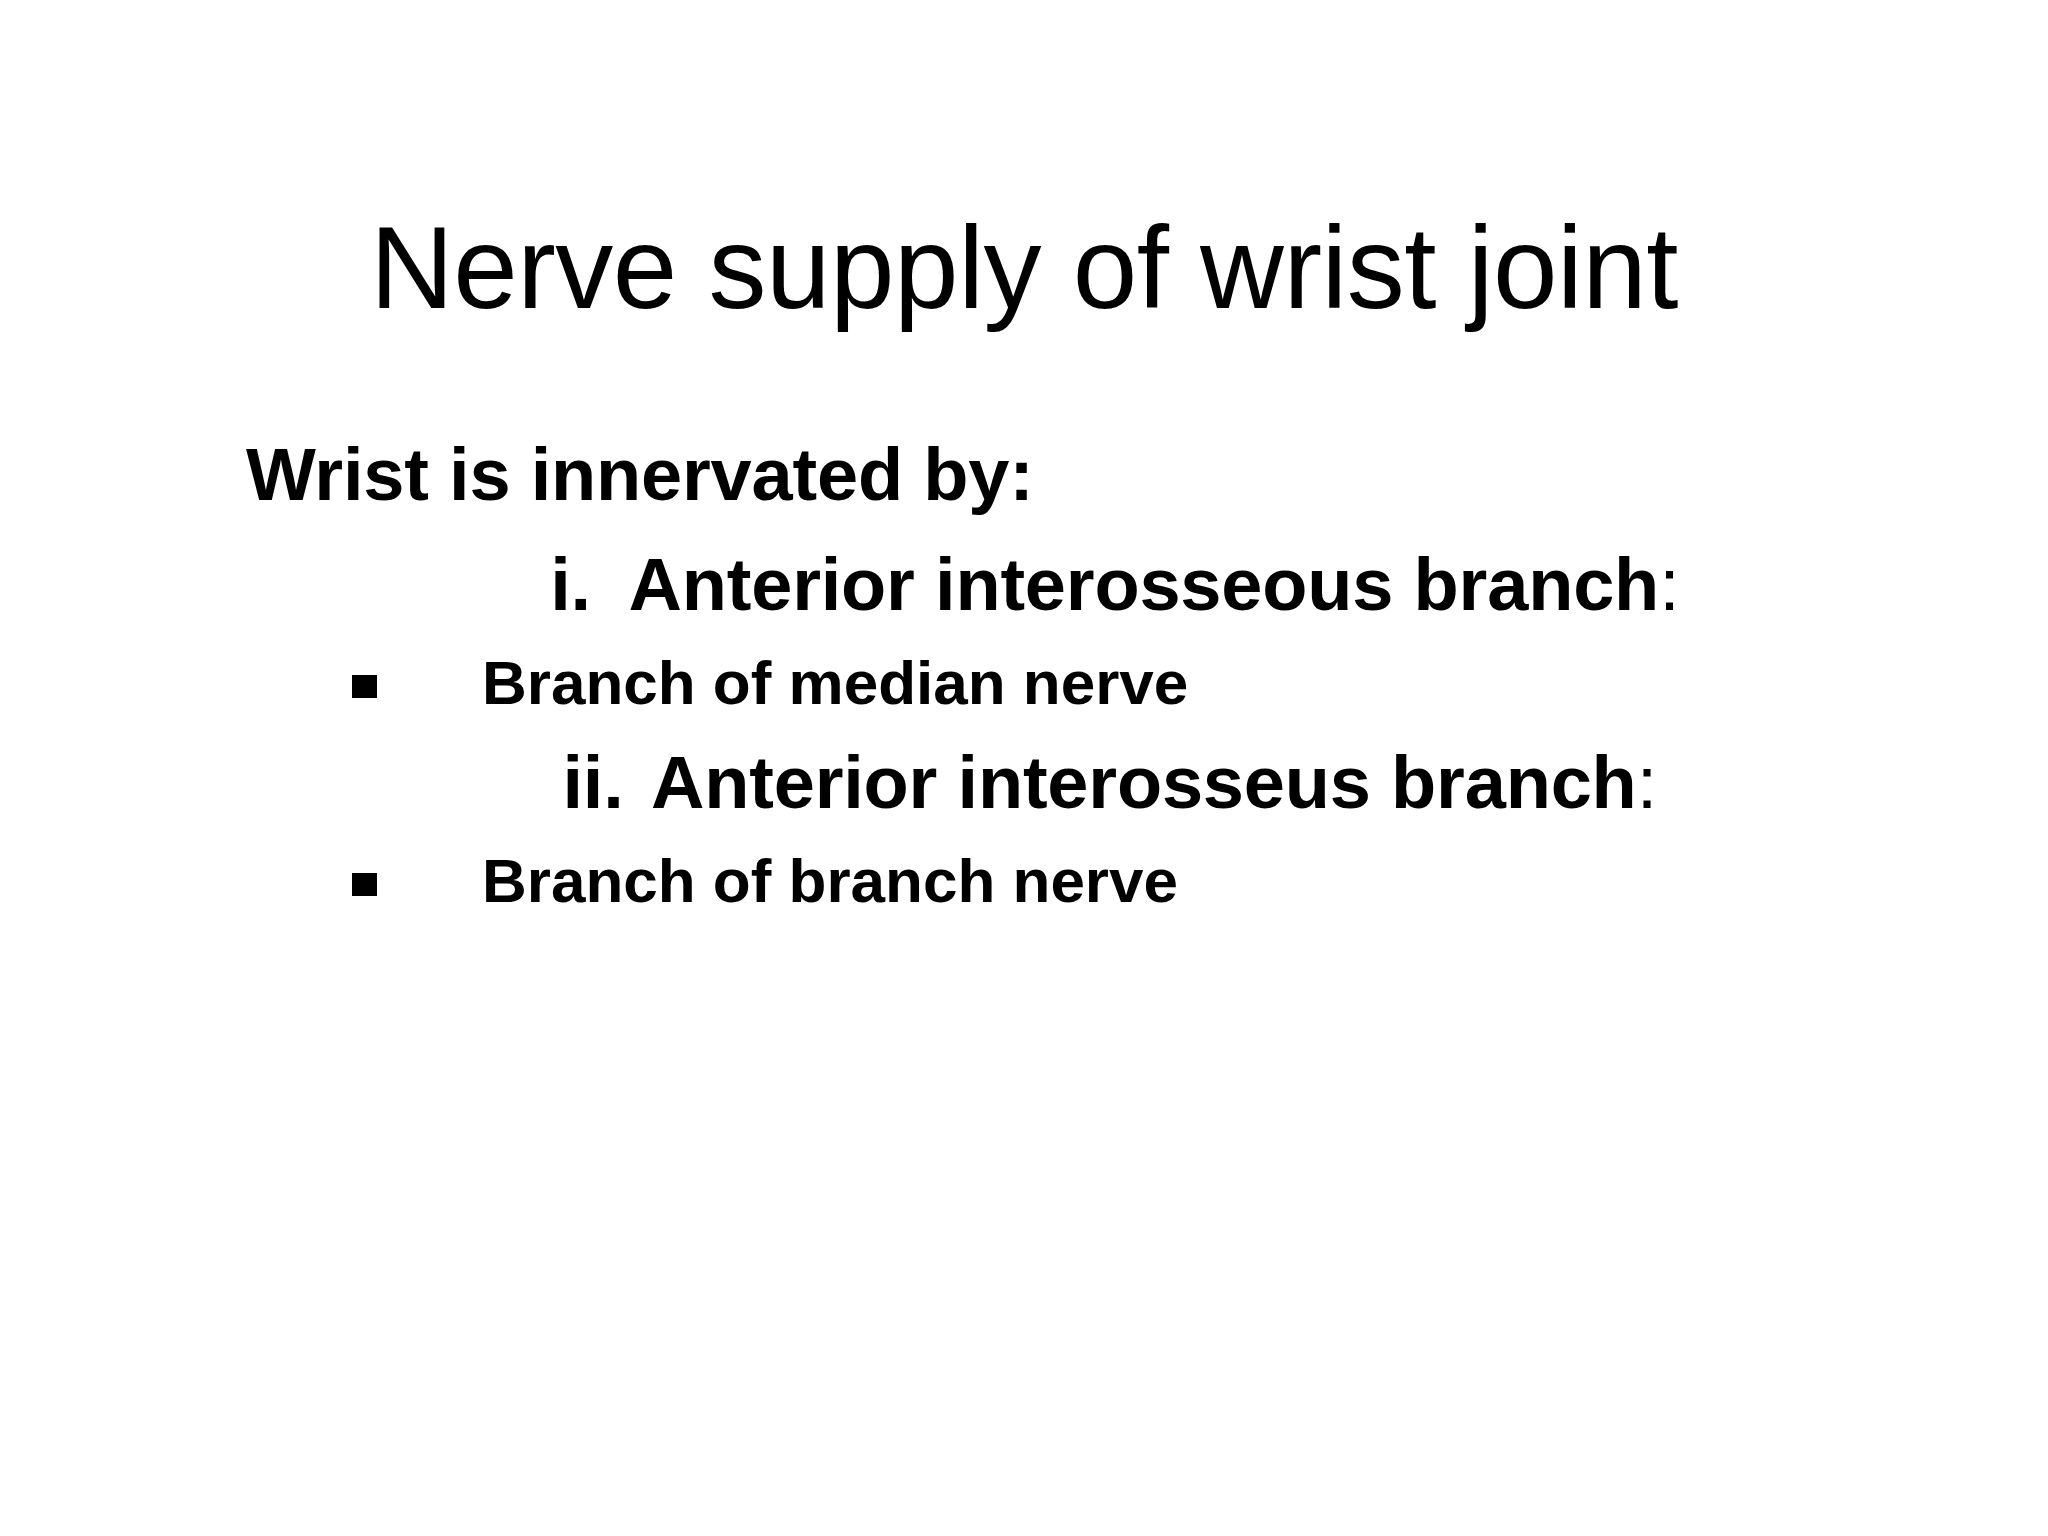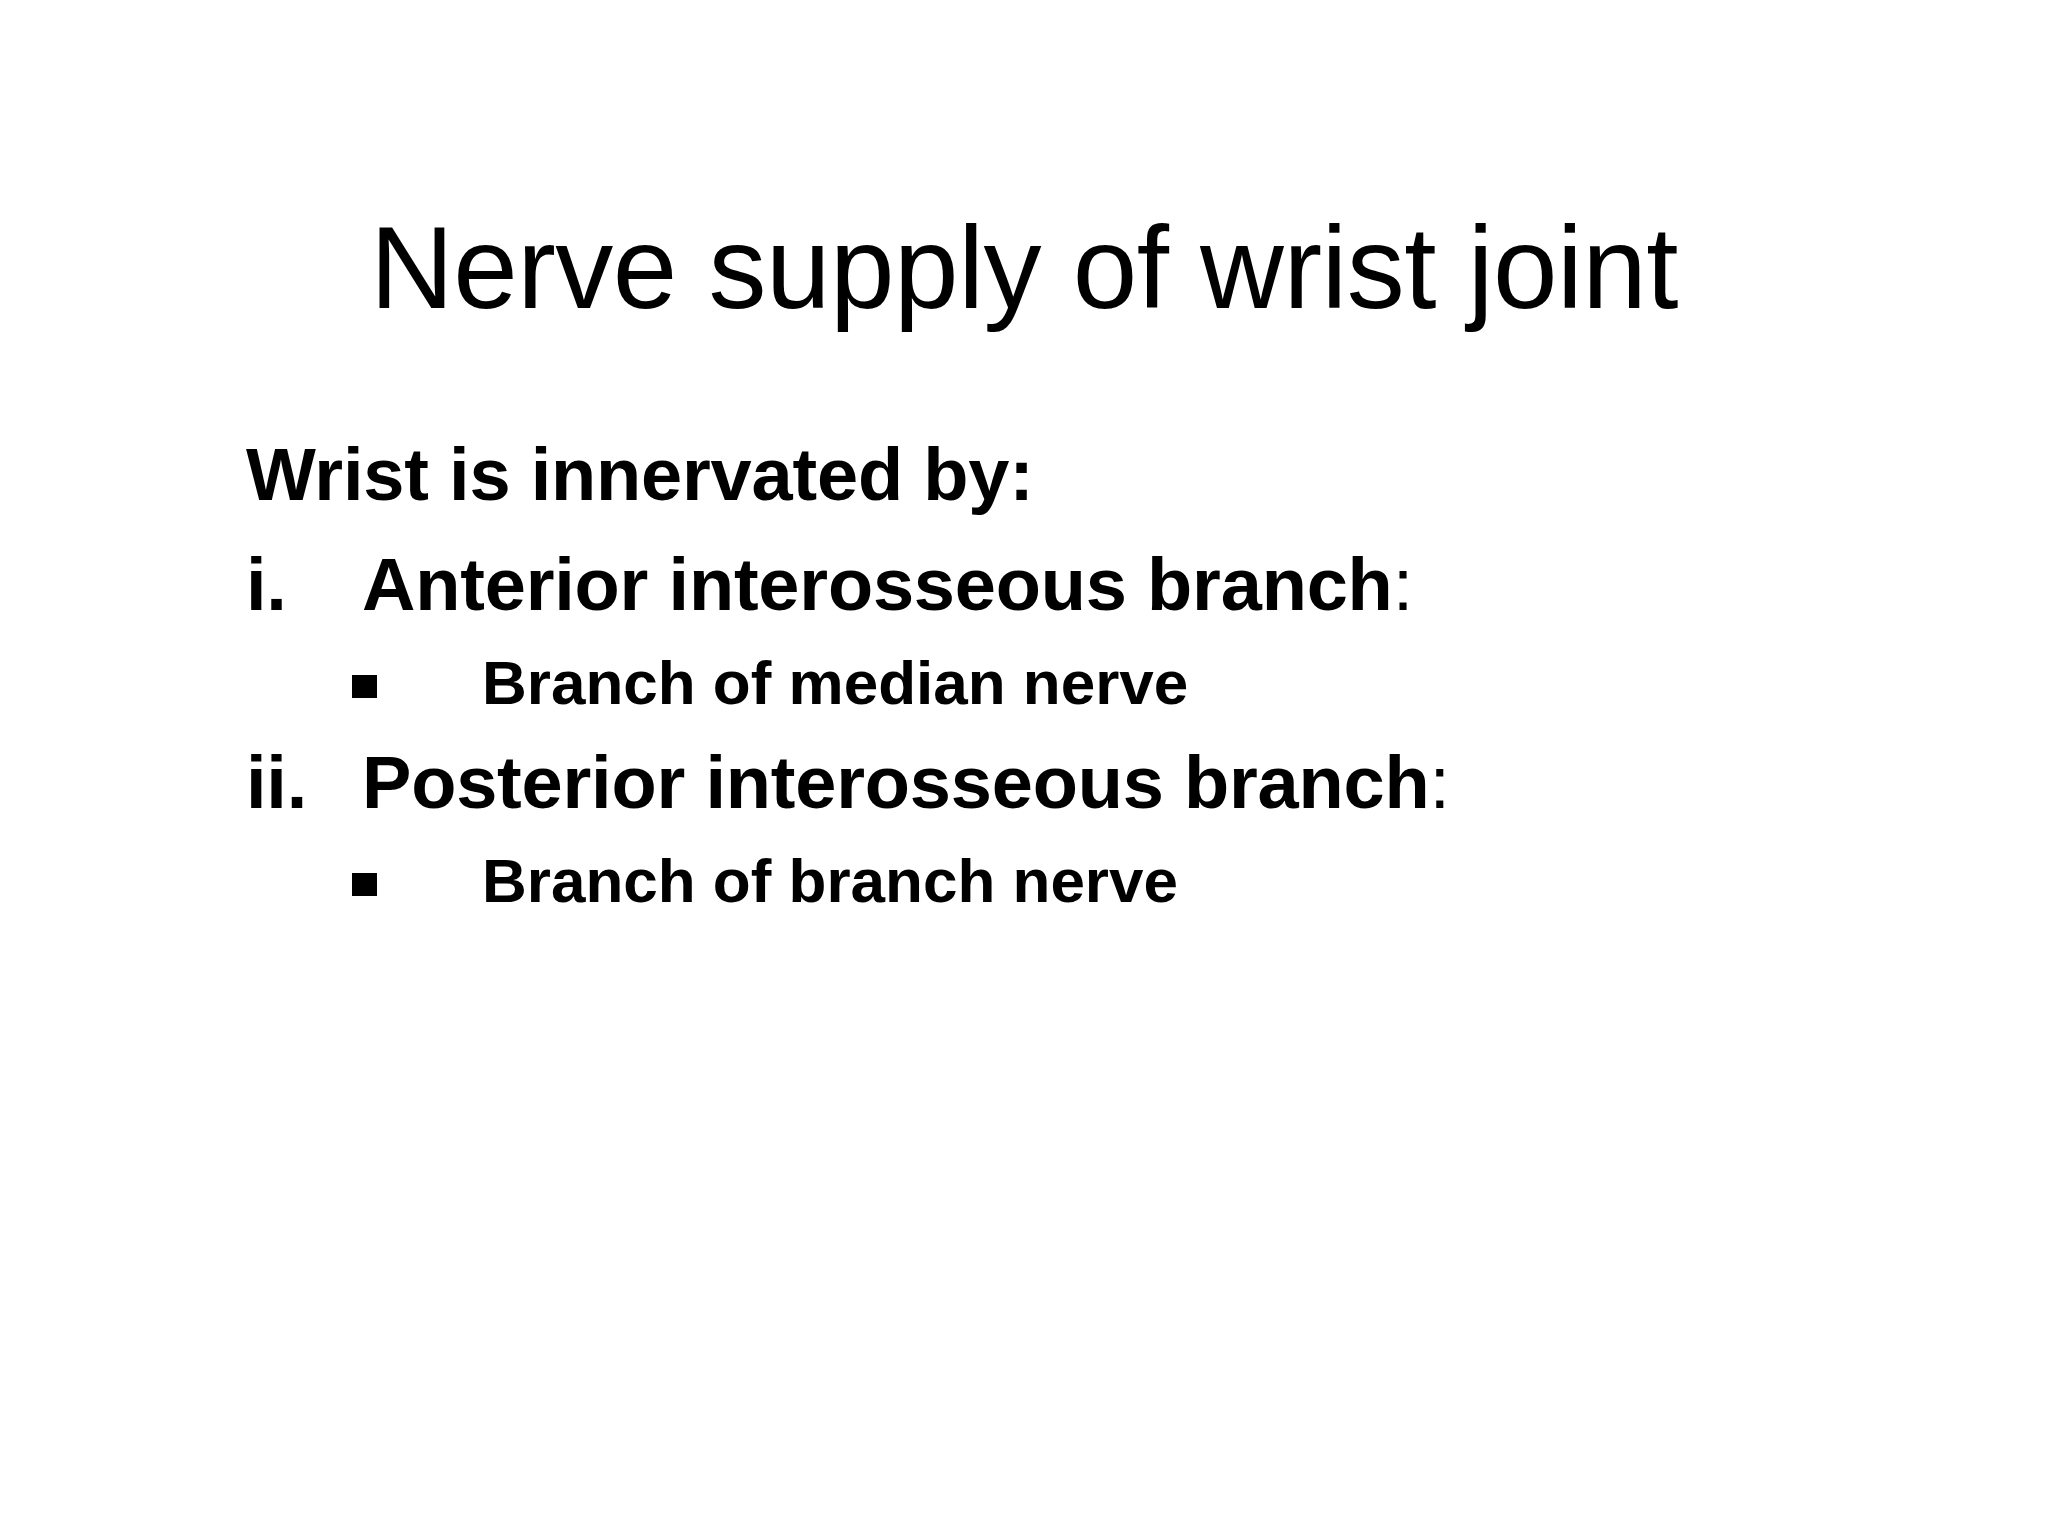--- a/index.html
+++ b/index.html
@@ -55,20 +55,21 @@
   }
 
   .num-item {
     display: block;
     font-size: 74px;
     font-weight: 700;
     line-height: 1.0;
     letter-spacing: -0.2px;
     margin: 0 0 6px 0;
     white-space: nowrap;
+    text-align: center;
   }
   .num-item .marker {
     display: inline-block;
     min-width: 116px;
     font-weight: 700;
   }
   .num-item .item-text {
     font-weight: 700;
   }
   .num-item .colon {
@@ -118,21 +119,21 @@
       <div class="num-item">
         <span class="marker">i.</span><span class="item-text">Anterior interosseous branch</span><span class="colon">:</span>
       </div>
       <div class="sub-item">
         <span class="bullet-square"></span><span class="sub-gap"></span><span class="sub-text">Branch of median nerve</span>
       </div>
     </div>
 
     <div class="group">
       <div class="num-item">
-        <span class="marker">ii.</span><span class="item-text">Posterior interosseous branch</span><span class="colon">:</span>
+        <span class="marker">ii.</span><span class="item-text">Anterior interosseus branch</span><span class="colon">:</span>
       </div>
       <div class="sub-item">
         <span class="bullet-square"></span><span class="sub-gap"></span><span class="sub-text">Branch of branch nerve</span>
       </div>
     </div>
 
 
   </div>
 </div>
 

